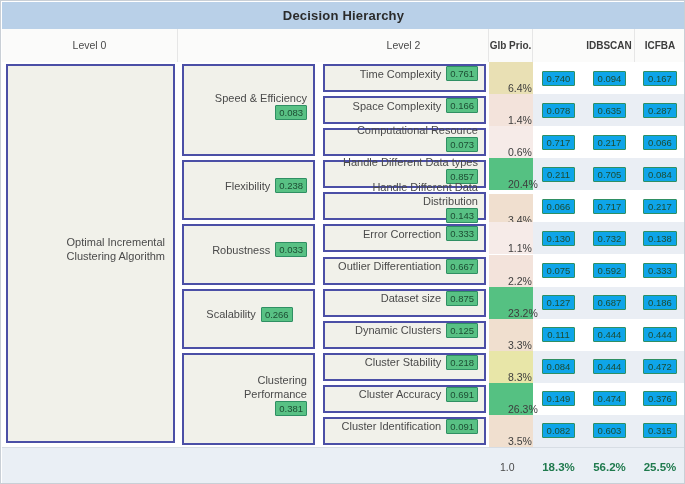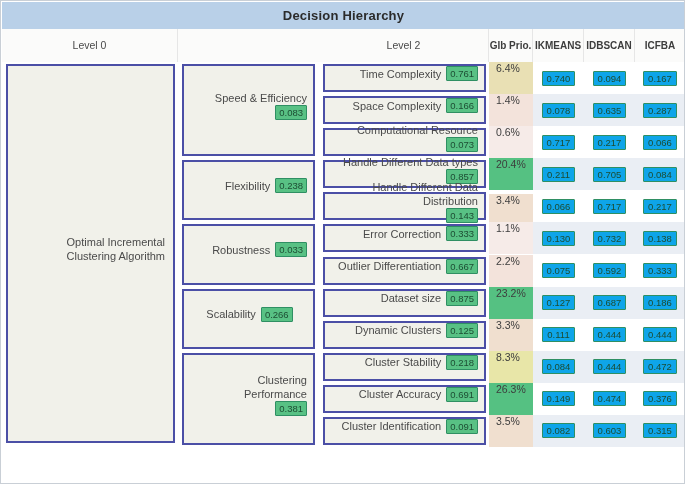--- a/index.html
+++ b/index.html
@@ -89,22 +89,22 @@
     margin-left:5px;
     border-radius:1px;
     vertical-align:middle;
     white-space:nowrap;
   }
 
   
   .prio{
     position:absolute;
     box-sizing:border-box;
-    display:flex;align-items:flex-start;
-    padding-left:7px;
+    display:flex;align-items:flex-end;
+    padding-left:19px;
     font-size:10.5px;color:#3d3d3d;
   }
 
   
   .score{
     position:absolute;
     box-sizing:border-box;
     display:flex;align-items:center;justify-content:center;
   }
   .scorechip{
@@ -142,21 +142,20 @@
 <body>
 
 <div id="app">
 
   <div class="title-bar">Decision Hierarchy</div>
 
   <div class="head-row">
     <div class="head-cell" style="left:0px;width:176px;">Level 0</div>
     <div class="head-cell" style="left:317px;width:170px;">Level 2</div>
     <div class="head-cell bold" style="left:487px;width:44px;">Glb Prio.</div>
-    <div class="head-cell bold" style="left:531px;width:51px;">IKMEANS</div>
     <div class="head-cell bold" style="left:582px;width:51px;">IDBSCAN</div>
     <div class="head-cell bold last" style="left:633px;width:50px;">ICFBA</div>
   </div>
 
   <div class="body-area">
     <div id="stripes">
         <div class="stripe" style="left: 531px; width: 152px; top: 0px; height: 32.0833px; background: rgb(255, 255, 255);"></div>
         <div class="stripe" style="left: 531px; width: 152px; top: 32.0833px; height: 32.0833px; background: rgb(234, 238, 244);"></div>
         <div class="stripe" style="left: 531px; width: 152px; top: 64.1667px; height: 32.0833px; background: rgb(255, 255, 255);"></div>
         <div class="stripe" style="left: 531px; width: 152px; top: 96.25px; height: 32.0833px; background: rgb(234, 238, 244);"></div>
@@ -389,13 +388,19 @@
         </div>
         <div class="score" style="left: 582px; width: 51px; top: 352.917px; height: 32.0833px;">
           <span class="scorechip">0.603</span>
         </div>
         <div class="score" style="left: 633px; width: 50px; top: 352.917px; height: 32.0833px;">
           <span class="scorechip">0.315</span>
         </div>
       </div>
   </div>
 
+  <div class="foot-row">
+    <div class="foot-cell total" style="left:487px;width:44px;">1.0</div>
+    <div class="foot-cell pct" style="left:531px;width:51px;">18.3%</div>
+    <div class="foot-cell pct" style="left:582px;width:51px;">56.2%</div>
+    <div class="foot-cell pct" style="left:633px;width:50px;">25.5%</div>
+  </div>
 </div>
 
 </body></html>

